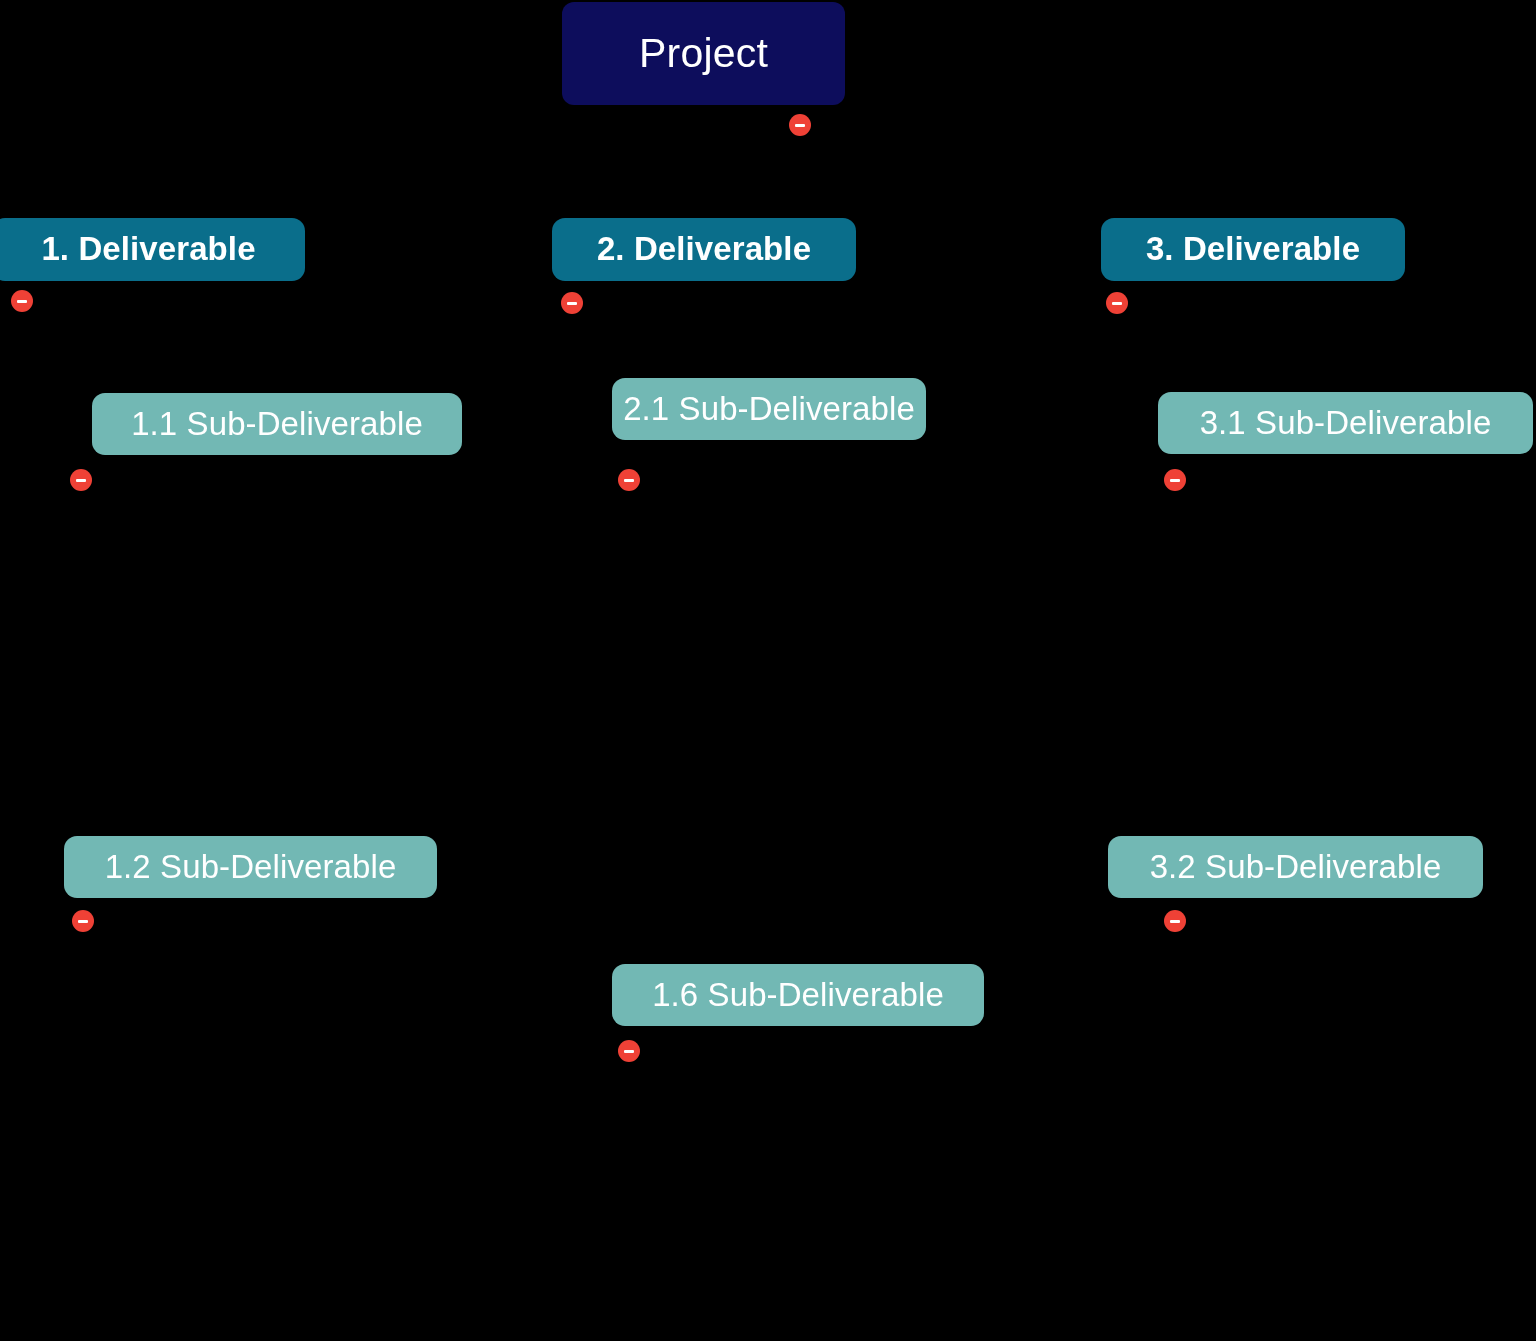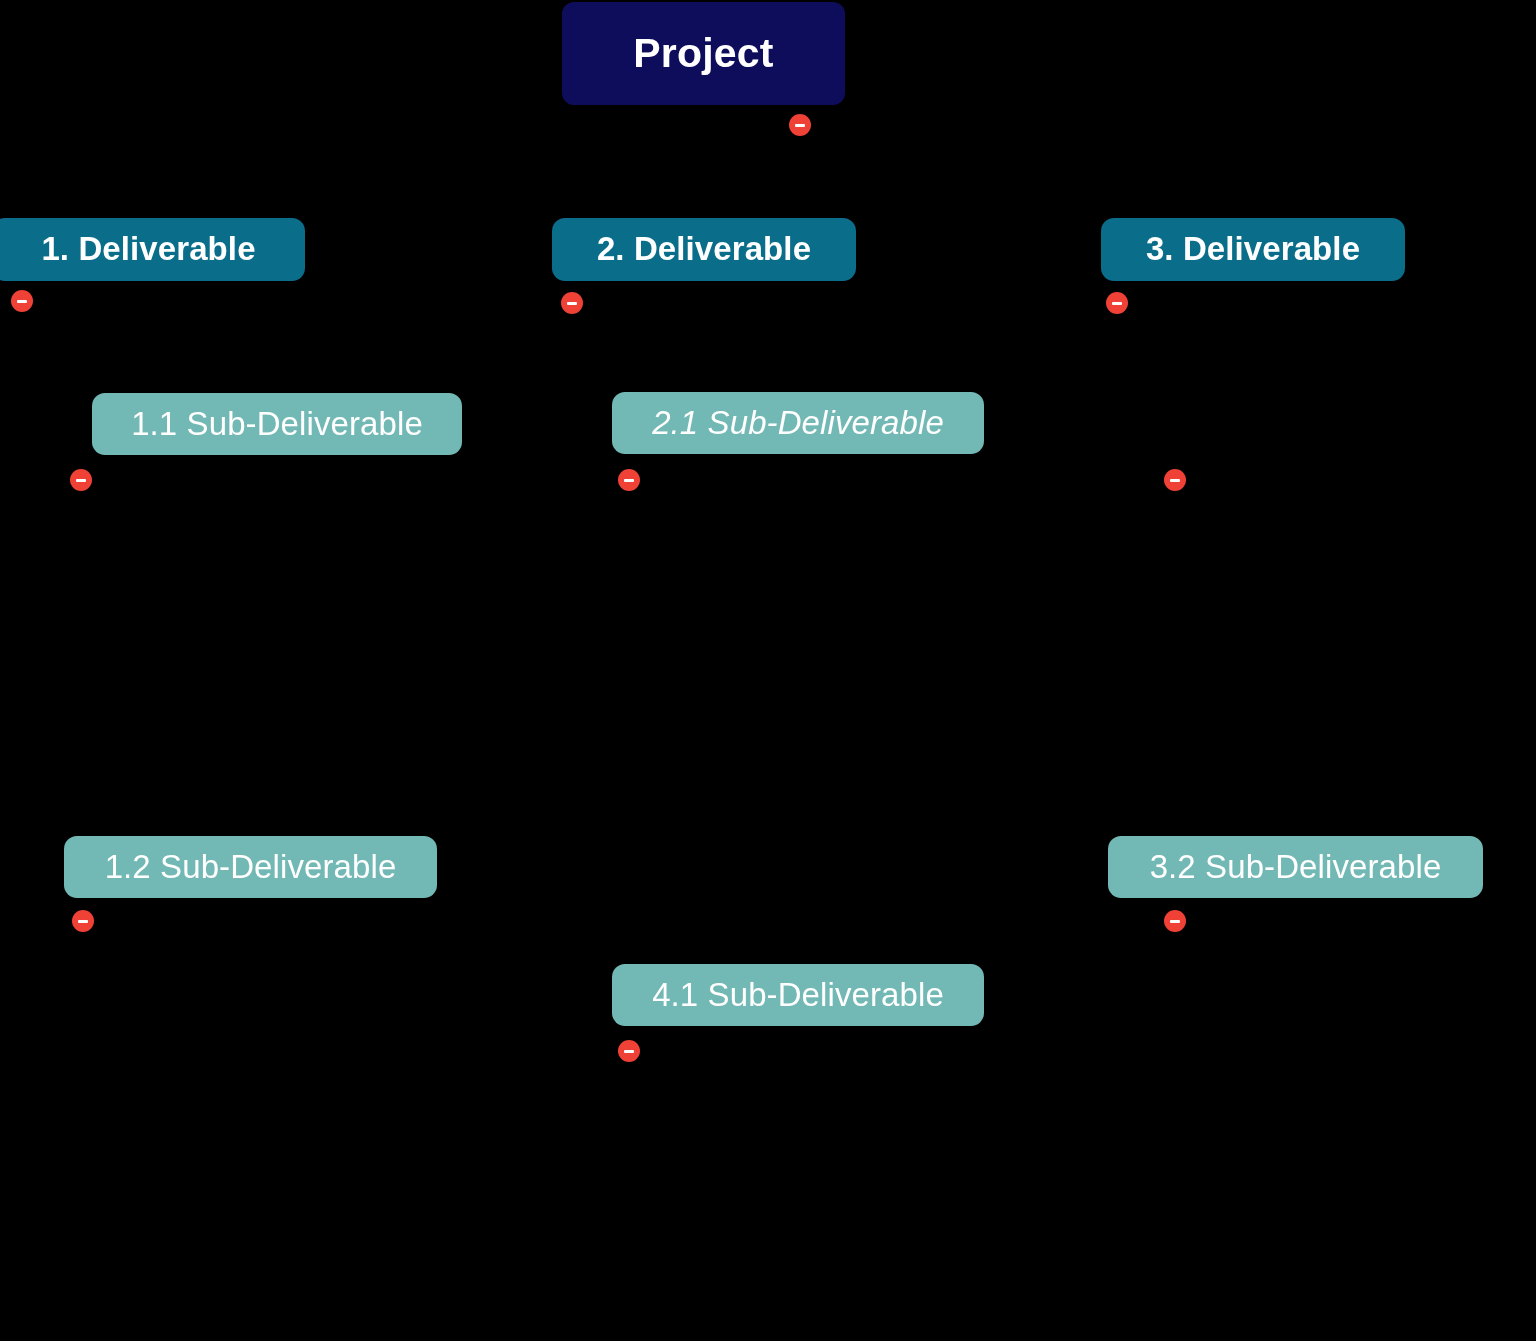--- a/index.html
+++ b/index.html
@@ -38,21 +38,21 @@
 
   .node-label {
     display: block;
     width: 100%;
   }
 
   
   .node.level-root {
     background: #0d0d5c;
     font-size: 41px;
-    font-weight: bold;
+    font-weight: normal;
     letter-spacing: 0.2px;
     border-radius: 12px;
   }
 
   
   .node.level-1 {
     background: #0a6e8b;
     font-size: 33px;
     font-weight: bold;
     letter-spacing: 0.1px;
@@ -122,31 +122,34 @@
     </div>
     <div class="collapse-badge" style="left: 70px; top: 469px;">
       <span class="minus"></span>
     </div>
     <div class="node level-2" style="left: 64px; top: 836px; width: 373px; height: 62px;">
       <span class="node-label">1.2 Sub-Deliverable</span>
     </div>
     <div class="collapse-badge" style="left: 72px; top: 910px;">
       <span class="minus"></span>
     </div>
-    <div class="node level-2" style="left: 612px; top: 392px; width: 372px; height: 62px; font-style: italic;">
+    <div class="node level-2" style="left: 612px; top: 378px; width: 314px; height: 62px;">
       <span class="node-label">2.1 Sub-Deliverable</span>
     </div>
     <div class="collapse-badge" style="left: 618px; top: 469px;">
       <span class="minus"></span>
     </div>
     <div class="node level-2" style="left: 612px; top: 964px; width: 372px; height: 62px;">
-      <span class="node-label">4.1 Sub-Deliverable</span>
+      <span class="node-label">1.6 Sub-Deliverable</span>
     </div>
     <div class="collapse-badge" style="left: 618px; top: 1040px;">
       <span class="minus"></span>
+    </div>
+    <div class="node level-2" style="left: 1158px; top: 392px; width: 375px; height: 62px;">
+      <span class="node-label">3.1 Sub-Deliverable</span>
     </div>
     <div class="collapse-badge" style="left: 1164px; top: 469px;">
       <span class="minus"></span>
     </div>
     <div class="node level-2" style="left: 1108px; top: 836px; width: 375px; height: 62px;">
       <span class="node-label">3.2 Sub-Deliverable</span>
     </div>
     <div class="collapse-badge" style="left: 1164px; top: 910px;">
       <span class="minus"></span>
     </div>

